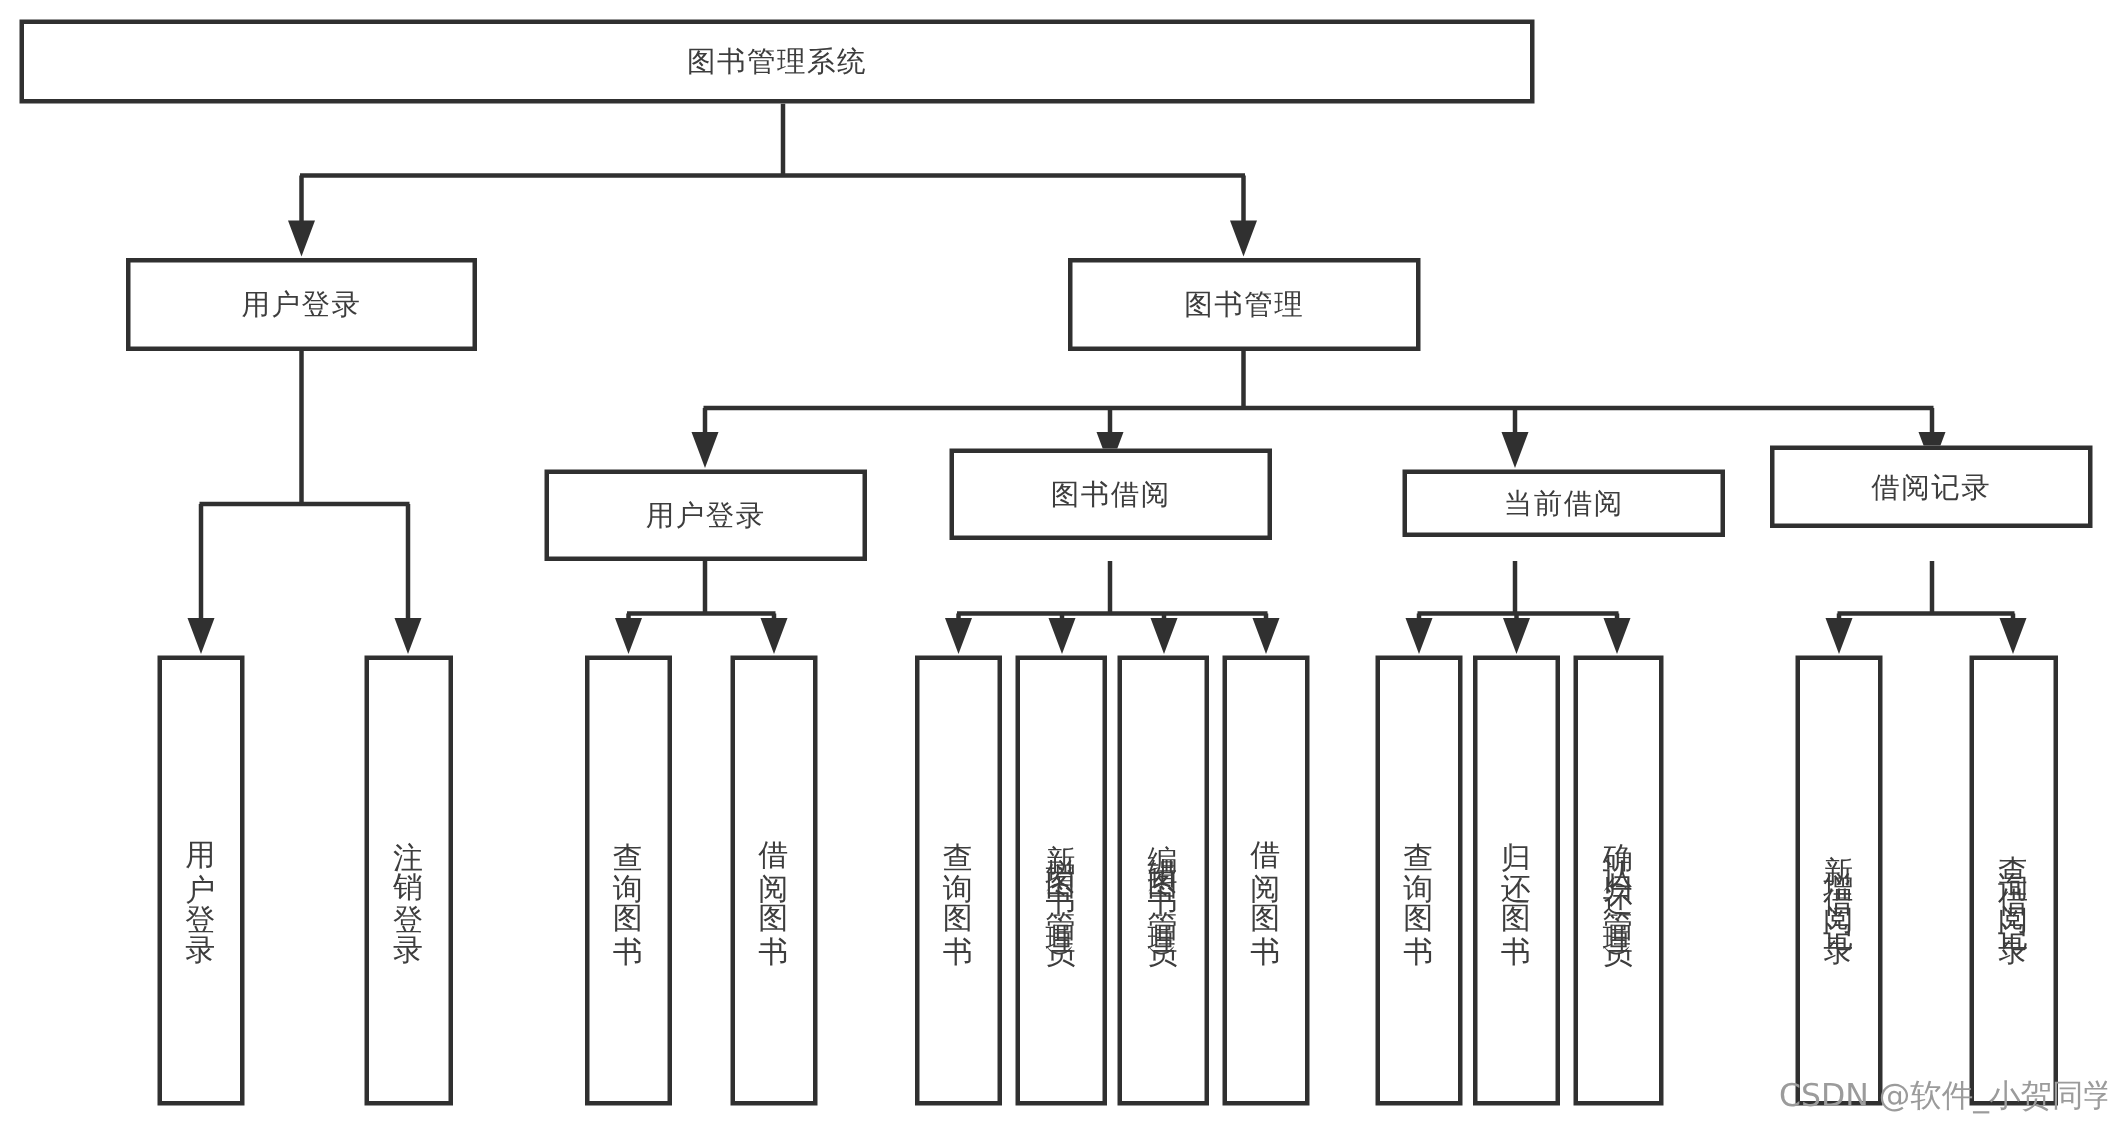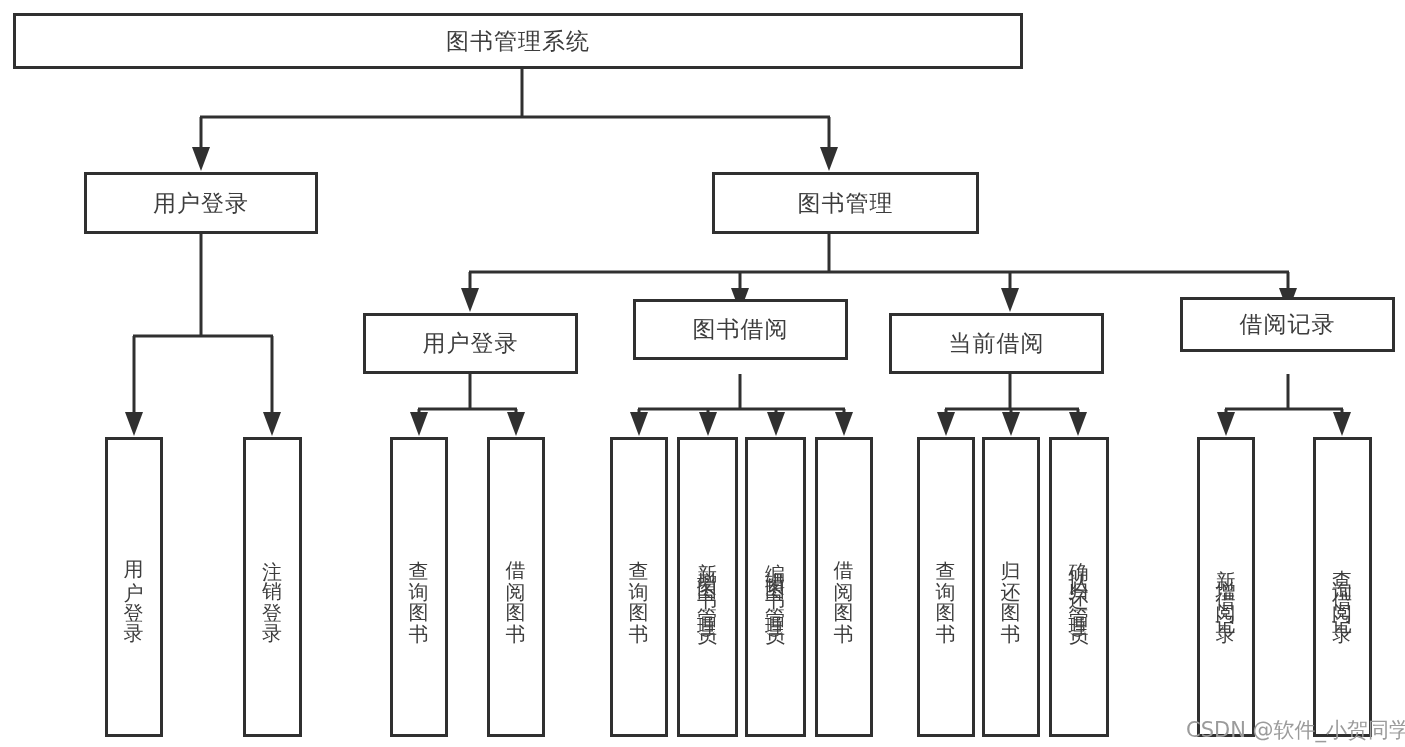--- a/index.html
+++ b/index.html
@@ -15,21 +15,21 @@
     position:absolute;
     box-sizing:border-box;
     border:3px solid #303030;
     background:#ffffff;
     display:flex;
     align-items:center;
     justify-content:center;
     color:#3d3d3d;
     z-index:2;
   }
-  .hnode{font-size:23px;letter-spacing:1px;white-space:nowrap;}
+  .hnode{font-size:19px;letter-spacing:1px;white-space:nowrap;}
   .leaf .v-text{
     writing-mode:vertical-rl;
     text-orientation:mixed;
     font-size:20px;
     color:#3d3d3d;
     line-height:1;
   }
   .ls-4 .v-text{letter-spacing:21px;}
   .ls-6 .v-text{letter-spacing:11px;}
   .ls-9 .v-text{letter-spacing:9px;}
@@ -113,31 +113,31 @@
     </g>
   </svg>
 
   <div class="node hnode" style="left:13px;top:13px;width:1010px;height:56px;">
     <span>图书管理系统</span>
   </div>
 
   <div class="node hnode" style="left:84px;top:172px;width:234px;height:62px;">
     <span>用户登录</span>
   </div>
-  <div class="node hnode" style="left:712px;top:172px;width:267px;height:62px;">
+  <div class="node hnode" style="left:712px;top:172px;width:235px;height:62px;">
     <span>图书管理</span>
   </div>
 
   <div class="node hnode" style="left:363px;top:313px;width:215px;height:61px;">
     <span>用户登录</span>
   </div>
   <div class="node hnode" style="left:633px;top:299px;width:215px;height:61px;">
     <span>图书借阅</span>
   </div>
-  <div class="node hnode" style="left:889px;top:313px;width:215px;height:61px;">
+  <div class="node hnode" style="left:935px;top:313px;width:215px;height:45px;">
     <span>当前借阅</span>
   </div>
   <div class="node hnode" style="left:1180px;top:297px;width:215px;height:55px;">
     <span>借阅记录</span>
   </div>
 
   <div class="node leaf ls-4" style="left:105px;top:437px;width:58px;height:300px;">
     <span class="v-text">用户登录</span>
   </div>
   <div class="node leaf ls-4" style="left:243px;top:437px;width:59px;height:300px;">

